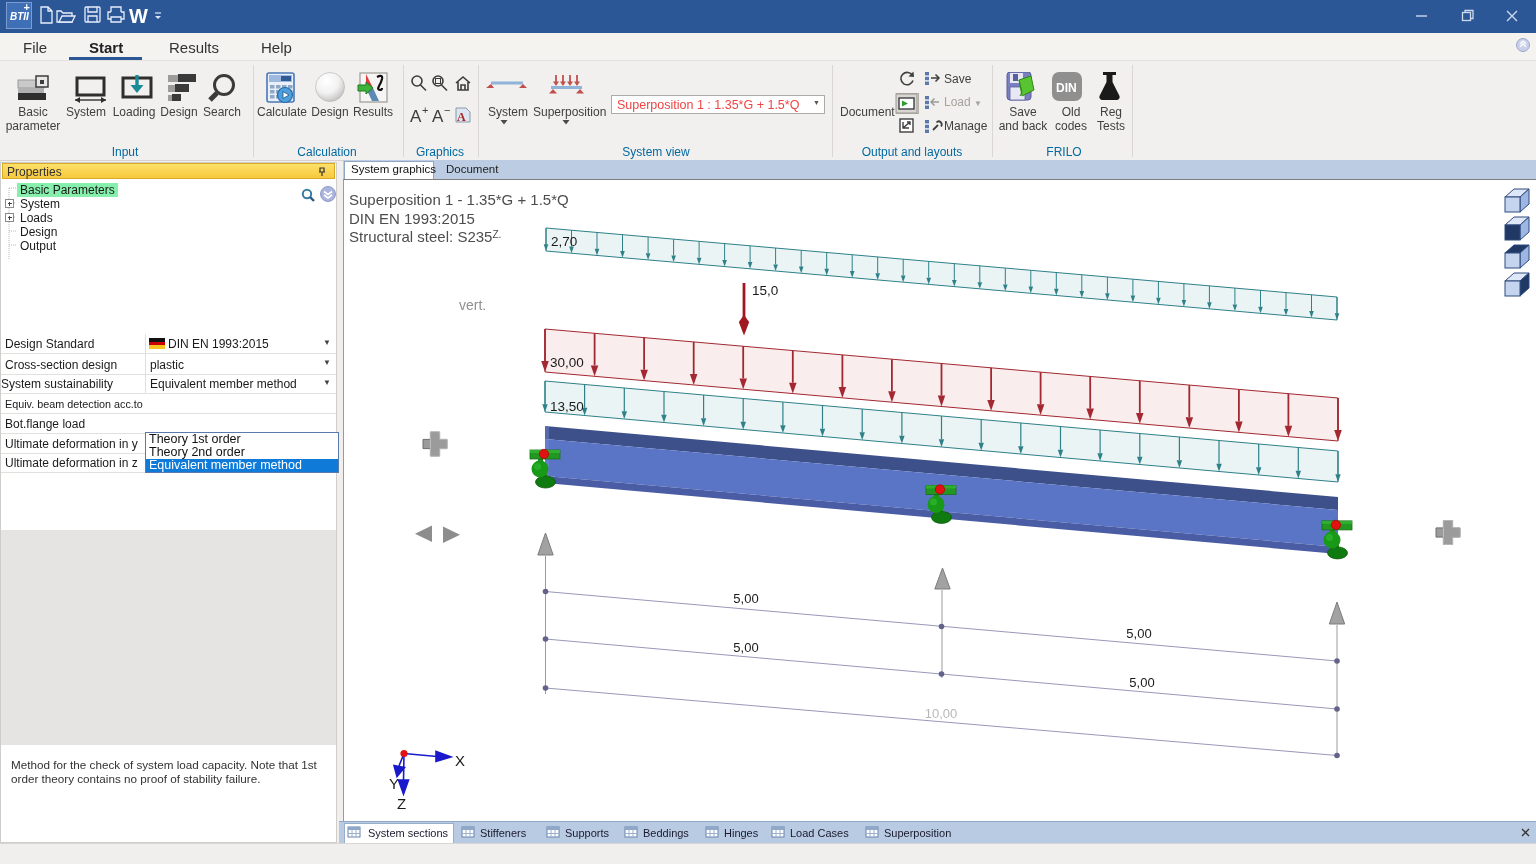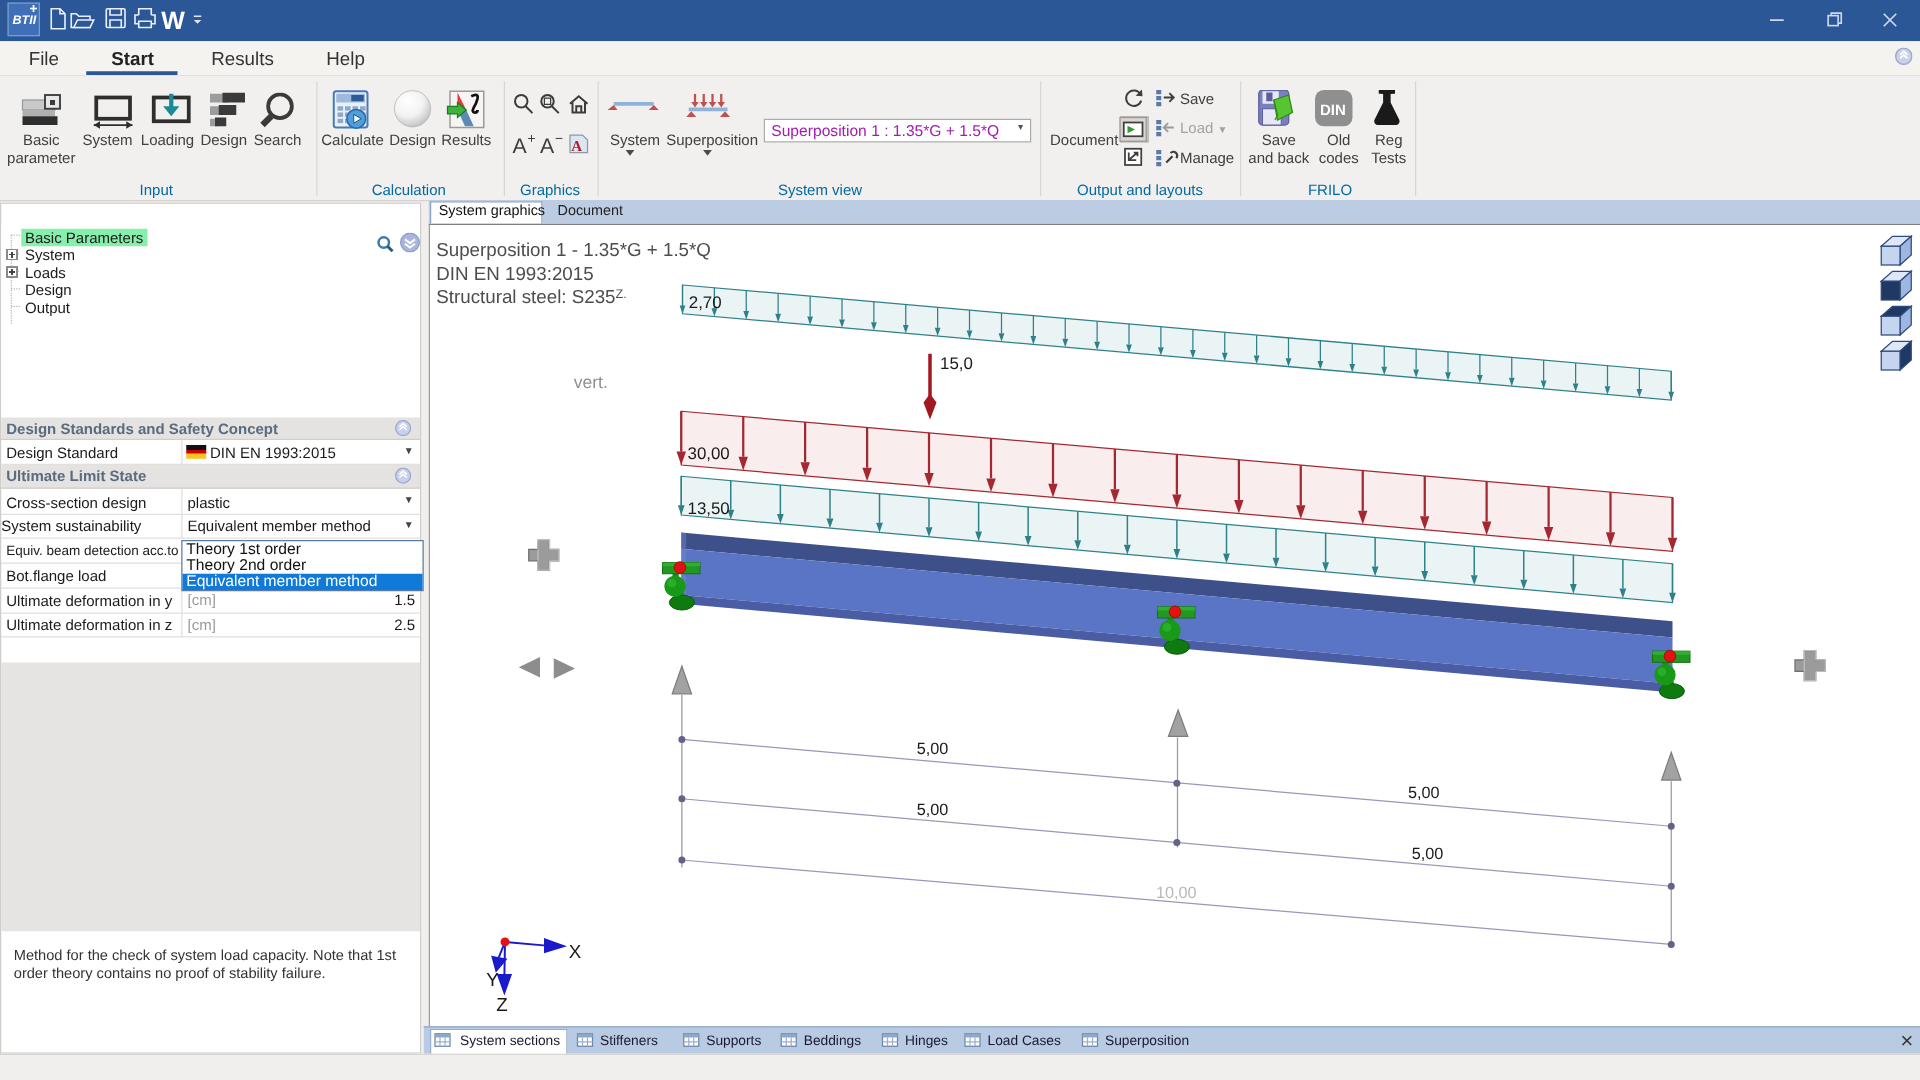--- a/index.html
+++ b/index.html
@@ -190,21 +190,21 @@
           <path d="M87 11 l-3 -4.5 h6 Z"></path>
           <path d="M94 11 l-3 -4.5 h6 Z"></path>
       </g>
       <line x1="68" y1="12.5" x2="99" y2="12.5" stroke="#8fb3d9" stroke-width="3"></line>
       <path d="M70 14 l-4 4.5 h8 Z" fill="#c0504d"></path>
         <path d="M97 14 l-4 4.5 h8 Z" fill="#c0504d"></path>
       <path d="M79.5 45 h7 l-3.5 4.5 Z" fill="#4a4a4a"></path>
     </g>
   </svg>
   <div style="position:absolute; left:611px; top:34px; width:214px; height:19px; background:#fff; border:1px solid #ababab;">
-    <span style="position:absolute; left:5px; top:2px; font-size:12.5px; color:#a21caf;">Superposition 1 : 1.35*G + 1.5*Q</span>
+    <span style="position:absolute; left:5px; top:2px; font-size:12.5px; color:#ef4444;">Superposition 1 : 1.35*G + 1.5*Q</span>
     <span style="position:absolute; right:4px; top:3px; font-size:7px; color:#555;">▼</span>
   </div>
 
   <div class="btnlabel" style="left:840px; top:44px;">Document</div>
   <div style="position:absolute; left:896px; top:32px; width:23px; height:21px; background:#dcdad6; border:1px solid #b2afa9;"></div>
   <svg width="95" height="66" viewBox="0 0 95 66" style="position:absolute; left:895px; top:9px;">
     <g stroke="#3f3f3f" fill="none" stroke-width="1.6">
       <path d="M17.5 5.5 a6.2 6.2 0 1 0 0.5 5"></path>
       <path d="M18.5 1.5 l0.5 5.5 l-5.5 -0.5 Z" fill="#3f3f3f" stroke="none"></path>
     </g>
@@ -248,20 +248,26 @@
     <g>
       <path d="M100 1 h9 v2 h-1.5 v7 l7 14 a3 3 0 0 1 -3 4 h-14 a3 3 0 0 1 -3 -4 l7 -14 v-7 h-1.5 Z" fill="#1a1a1a"></path>
       <rect x="98" y="0" width="13" height="3" fill="#1a1a1a"></rect>
     </g>
   </svg>
   <div class="btnlabel" style="left:998px; top:44px; width:50px;">Save<br>and back</div>
   <div class="btnlabel" style="left:1051px; top:44px; width:40px;">Old<br>codes</div>
   <div class="btnlabel" style="left:1092px; top:44px; width:38px;">Reg<br>Tests</div>
 </div>
 <div class="leftpanel" id="leftpanel">
+  <div style="position:absolute; left:1px; top:0; width:333px; height:16px; background:linear-gradient(#fde06a,#f7c93d); border:1px solid #d8aa28;">
+    <span style="position:absolute; left:4px; top:1px; font-size:12px; color:#333;">Properties</span>
+    <svg width="12" height="12" style="position:absolute; right:6px; top:2px;" viewBox="0 0 12 12">
+      <path d="M4 2 h4 v4 h-4 Z M3 6 h6 M6 6 v4" stroke="#333" stroke-width="1.2" fill="none"></path>
+    </svg>
+  </div>
 
   <div style="position:absolute; left:0; top:17px; width:335px; height:155px; background:#fff; font-size:12px; color:#1a1a1a;">
     <svg width="20" height="95" viewBox="0 0 20 95" style="position:absolute; left:0; top:0;">
       <g stroke="#b8b8b8" stroke-dasharray="1,1" fill="none">
         <line x1="8" y1="8" x2="8" y2="80"></line>
         <line x1="8" y1="8" x2="15" y2="8"></line>
         <line x1="11" y1="23" x2="15" y2="23"></line>
         <line x1="11" y1="37" x2="15" y2="37"></line>
         <line x1="8" y1="51" x2="15" y2="51"></line>
         <line x1="8" y1="65" x2="15" y2="65"></line>
@@ -282,45 +288,31 @@
     <div style="position:absolute; left:19px; top:59px; height:14px; line-height:14px;">Output</div>
     <svg width="40" height="16" viewBox="0 0 40 16" style="position:absolute; left:298px; top:6px;">
       <circle cx="8" cy="8" r="4.2" fill="none" stroke="#3a7ba6" stroke-width="2"></circle>
       <line x1="11" y1="11" x2="15" y2="15" stroke="#2a5a80" stroke-width="2.4"></line>
       <circle cx="29" cy="8" r="7.5" fill="#aab4dc" stroke="#8e9ac8"></circle>
       <path d="M25 5.5 l4 3 l4 -3 M25 9 l4 3 l4 -3" stroke="#fff" stroke-width="1.6" fill="none"></path>
     </svg>
   </div>
 
   <div style="position:absolute; left:0; top:171px; width:335px; font-size:12px; color:#1a1a1a;">
-    <div style="height:18px; background:#e4e3e1; border-bottom:1px solid #d0cecb; position:relative;">
-      <span style="position:absolute; left:4px; top:2px; font-weight:bold; color:#5a6b7d;">Design Standards and Safety Concept</span>
-      <svg width="13" height="13" viewBox="0 0 13 13" style="position:absolute; right:7px; top:2px;">
-          <circle cx="6.5" cy="6.5" r="6" fill="#c8d0ea" stroke="#9aa6cc"></circle>
-          <path d="M3.5 8 l3 -2.6 l3 2.6 M3.5 5.5 l3 -2.6 l3 2.6" stroke="#fff" stroke-width="1.3" fill="none"></path>
-        </svg>
-    </div>
     <div style="height:20px; border-bottom:1px solid #e2e0dd; position:relative;">
       <span style="position:absolute; left:4px; top:3px;">Design Standard</span>
       <div style="position:absolute; left:144px; top:0; width:191px; height:20px; border-left:1px solid #e2e0dd;">
         <div style="position:absolute; left:3px; top:4px; width:16px; height:11px;">
           <div style="height:3.6px; background:#111;"></div>
             <div style="height:3.6px; background:#cc0000;"></div>
             <div style="height:3.6px; background:#f7c520;"></div>
         </div>
         <span style="position:absolute; left:22px; top:3px;">DIN EN 1993:2015</span>
         <span style="position:absolute; right:5px; top:4px; font-size:8px; color:#444;">▼</span>
       </div>
-    </div>
-    <div style="height:19px; background:#e4e3e1; border-bottom:1px solid #d0cecb; position:relative;">
-      <span style="position:absolute; left:4px; top:2px; font-weight:bold; color:#5a6b7d;">Ultimate Limit State</span>
-      <svg width="13" height="13" viewBox="0 0 13 13" style="position:absolute; right:7px; top:2px;">
-          <circle cx="6.5" cy="6.5" r="6" fill="#c8d0ea" stroke="#9aa6cc"></circle>
-          <path d="M3.5 8 l3 -2.6 l3 2.6 M3.5 5.5 l3 -2.6 l3 2.6" stroke="#fff" stroke-width="1.3" fill="none"></path>
-        </svg>
     </div>
     <div style="height:21px; border-bottom:1px solid #e2e0dd; position:relative;">
       <span style="position:absolute; left:4px; top:4px;">Cross-section design</span>
       <div style="position:absolute; left:144px; top:0; width:191px; height:21px; border-left:1px solid #e2e0dd;">
         <span style="position:absolute; left:4px; top:4px;">plastic</span>
         <span style="position:absolute; right:5px; top:4px; font-size:8px; color:#444;">▼</span>
       </div>
     </div>
     <div style="height:19px; border-bottom:1px solid #e2e0dd; position:relative;">
       <span style="position:absolute; left:0; top:2px;">System sustainability</span>

